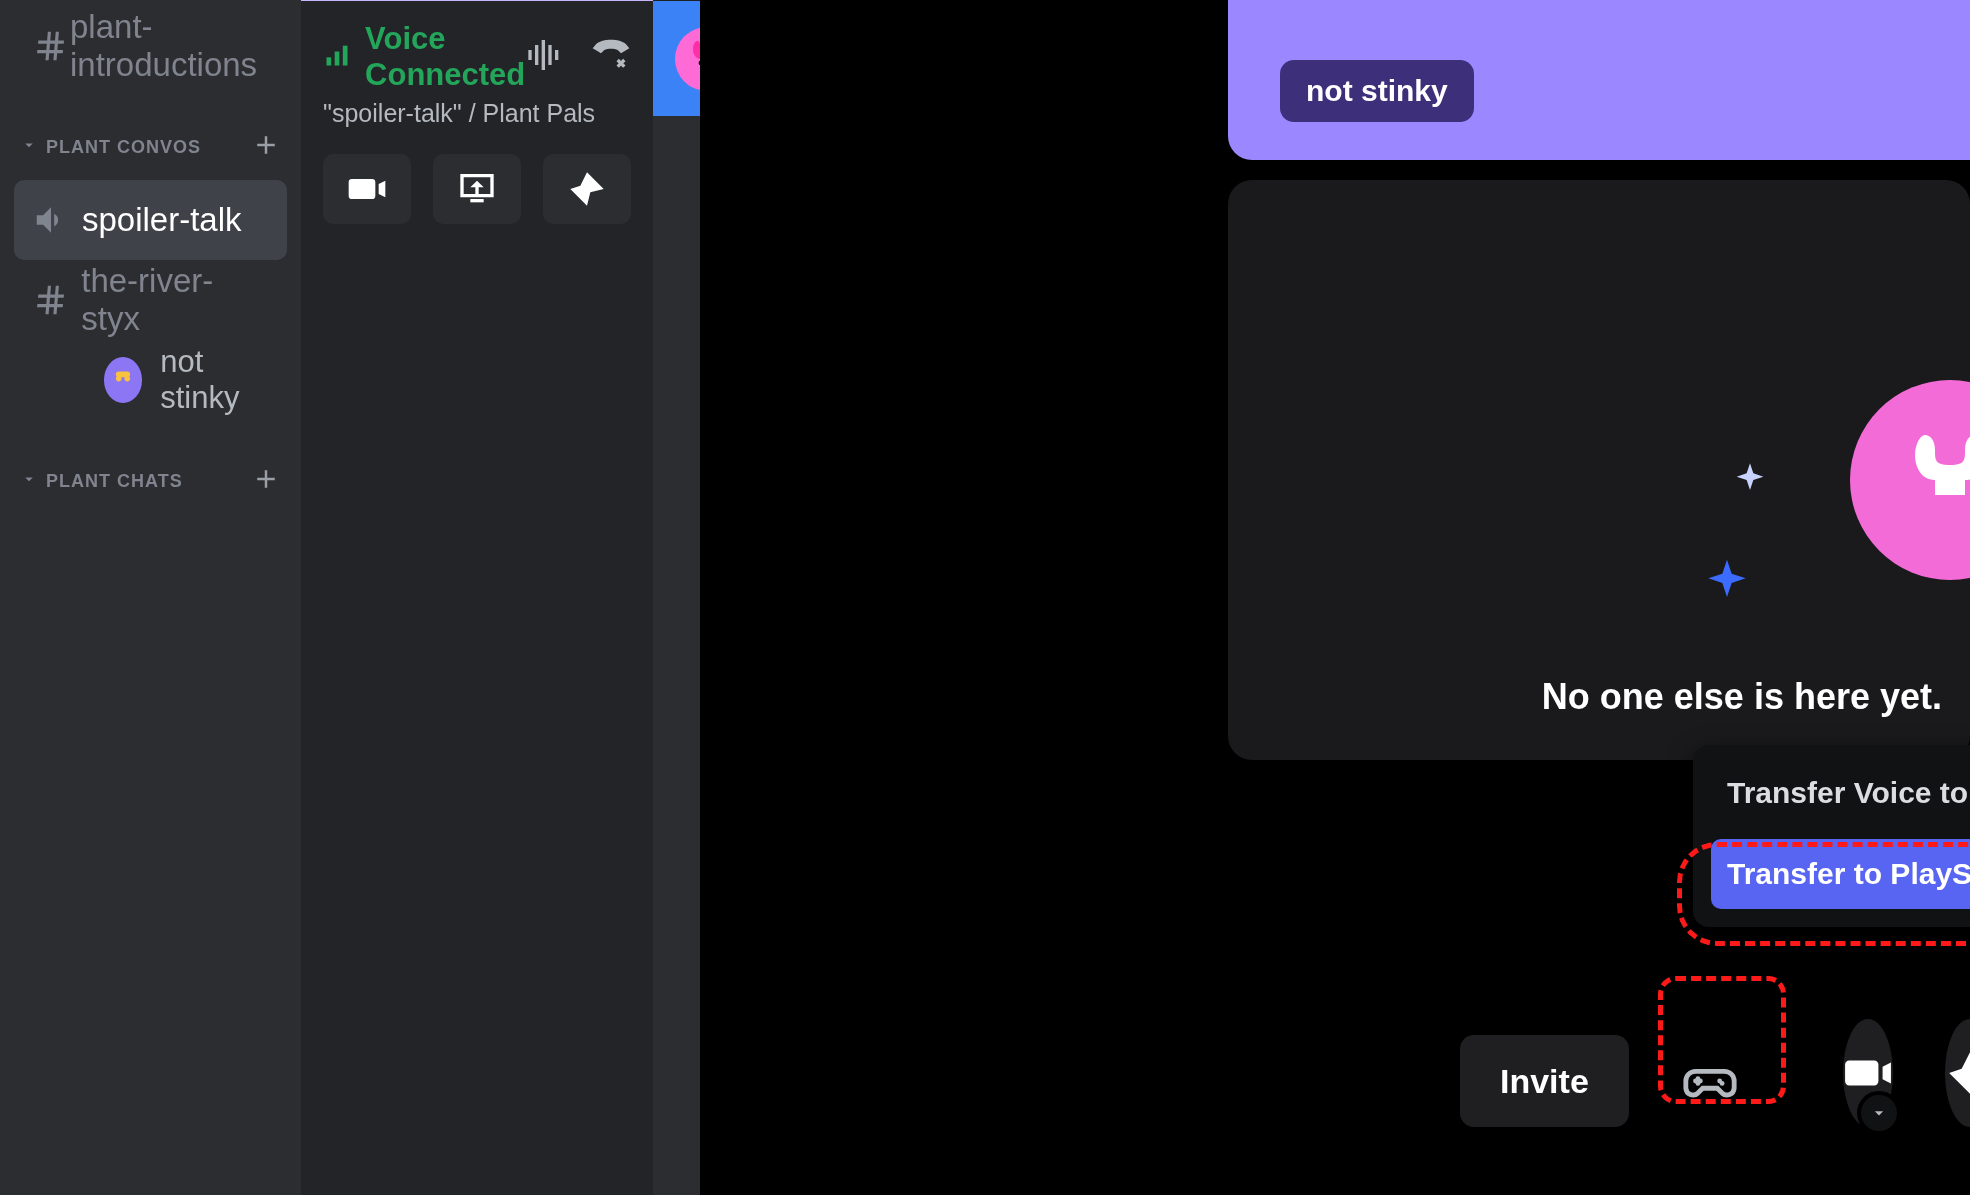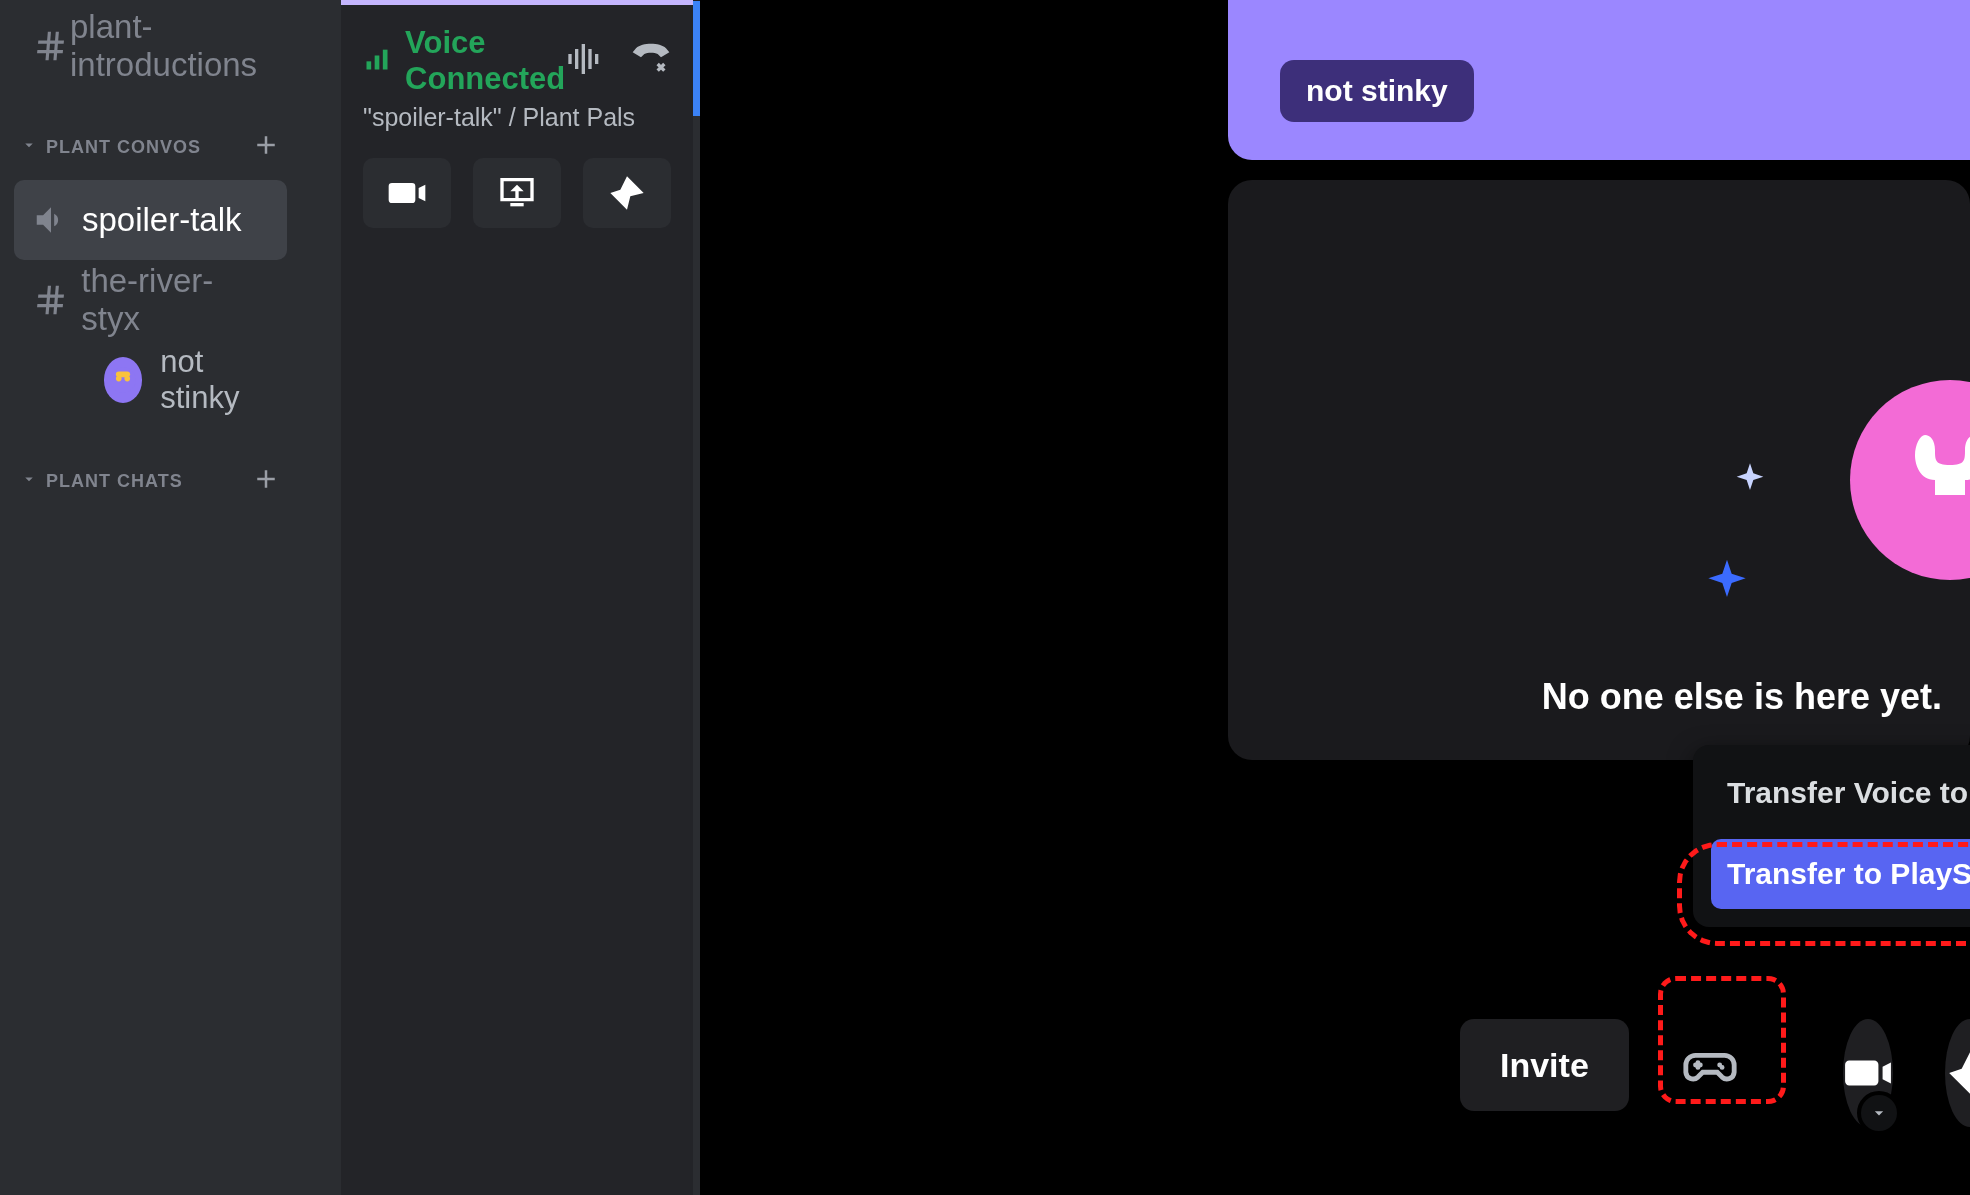--- a/index.html
+++ b/index.html
@@ -22,21 +22,21 @@
 .member-avatar svg { width:34px; height:34px; }
 .member-name { font-size: 31px; color: #b5bac1; font-weight:500; }
 
 .cat-header { display: flex; align-items: center; padding: 44px 6px 16px 6px; }
 .cat-header .caret { margin-right: 8px; }
 .cat-header .caret svg { width: 18px; height: 18px; fill: #80848e; }
 .cat-header .cat-name { font-size: 18px; letter-spacing: 1px; font-weight: 700; color: #80848e; flex:1; }
 .cat-header .plus svg { width: 30px; height: 30px; fill: #9a9ea6; }
 
 
-.voice-panel { background: #232428; border-top: 5px solid #c4b5fd; padding: 20px 22px 22px 22px; margin-left: 40px; }
+.voice-panel { background: #232428; border-top: 1px solid #c4b5fd; padding: 20px 22px 22px 22px; }
 .vp-top { display:flex; align-items:center; }
 .vp-signal { margin-right: 14px; }
 .vp-signal svg { width:28px; height:28px; }
 .vp-title { font-size: 31px; font-weight: 650; color: #23a55a; flex:1; }
 .vp-icons { display:flex; gap:26px; }
 .vp-icons svg { width:40px; height:40px; fill:#b5bac1; }
 .vp-sub { margin-top:6px; font-size: 25px; color: #b5bac1; }
 .vp-btns { display:flex; gap:22px; margin-top: 26px; }
 .vp-btn { flex:1; height:70px; background:#2b2d31; border-radius:10px; display:flex; align-items:center; justify-content:center; }
 .vp-btn svg { width:40px; height:40px; fill:#fff; }
@@ -73,21 +73,21 @@
 .transfer-pop { position:absolute; left:993px; top:745px; width:554px; background:#111214; border-radius:16px; padding: 18px 18px; box-shadow:0 8px 24px rgba(0,0,0,.6); }
 .tp-row { display:flex; align-items:center; height:60px; padding:0 16px; border-radius:10px; gap:16px;}
 .tp-row .tp-label { flex:1; font-size:30px; font-weight:550; color:#dbdee1; }
 .tp-row.primary { background:#5865f2; margin-top:16px; height:70px; }
 .tp-row.primary .tp-label { color:#fff; }
 
 
 .red-dash { position:absolute; border:5px dashed #ff1a1a; border-radius:18px; pointer-events:none; }
 
 
-.bot { position:absolute; bottom:68px; left:760px; right:0; display:flex; align-items:flex-start; gap:52px; }
+.bot { position:absolute; bottom:68px; left:760px; right:0; display:flex; align-items:flex-end; gap:52px; }
 .invite-btn { height:92px; padding:0 40px; background:#1f1f22; border-radius:14px; display:flex; align-items:center; }
 .invite-btn span { font-size:34px; font-weight:700; color:#fff; }
 .game-btn { width:92px; height:92px; display:flex; align-items:center; justify-content:center; }
 .game-btn svg { width:58px; height:58px; fill:#b5bac1; }
 .spacer { flex:1; }
 .round { width:108px; height:108px; border-radius:50%; background:#1f1f22; display:flex; align-items:center; justify-content:center; }
 .round svg { width:50px; height:50px; fill:#fff; }
 .round.has-badge { position:relative; }
 .round .badge { position:absolute; bottom:-8px; right:-8px; width:44px; height:44px; border-radius:50%; background:#111214; display:flex; align-items:center; justify-content:center; border:4px solid #000;}
 .round .badge svg { width:20px; height:20px; fill:#b5bac1; }

